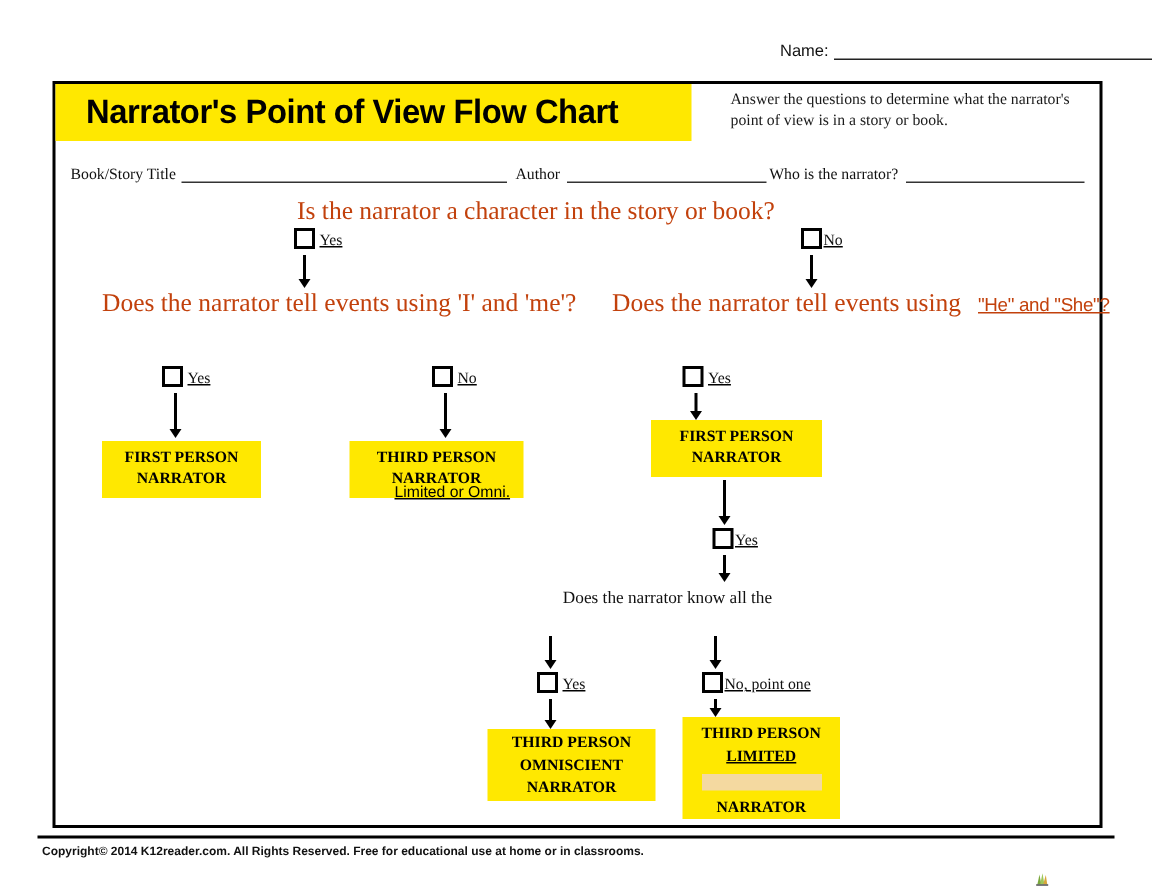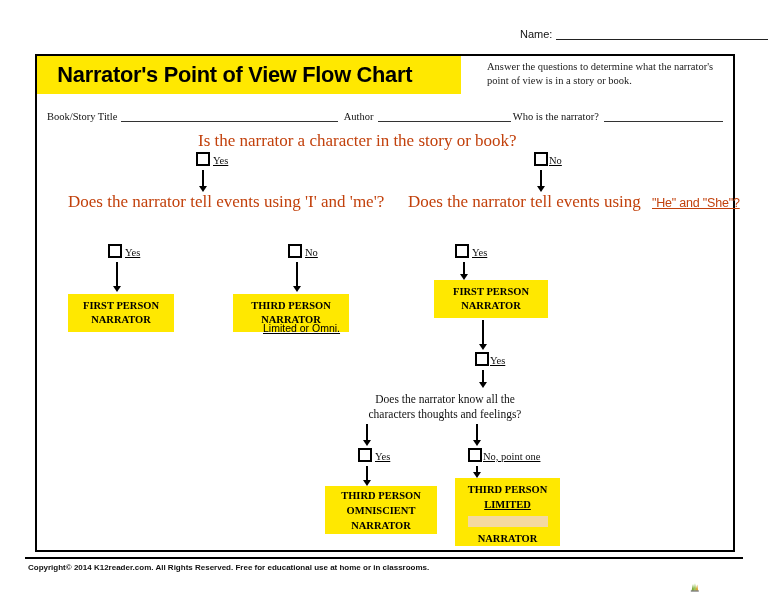--- a/index.html
+++ b/index.html
@@ -225,21 +225,20 @@
   <span class="checkbox"></span>
   <span class="cb-lab tight">Yes</span>
 </div>
 <div class="abs arrow" style="left:478px;top:370px;">
   <div class="shaft" style="height:12px;"></div>
     <div class="head"></div>
 </div>
 
 <div class="abs q-small" style="left:355px;top:392px;text-align:center;width:180px;white-space:normal;">
   <span>Does the narrator know all the</span><br>
-  <span>characters thoughts and feelings?</span>
 </div>
 
 <div class="abs arrow" style="left:362px;top:424px;">
   <div class="shaft" style="height:16px;"></div>
     <div class="head"></div>
 </div>
 <div class="abs cb-group" style="left:358px;top:448px;">
   <span class="checkbox"></span>
   <span class="cb-lab">Yes</span>
 </div>

